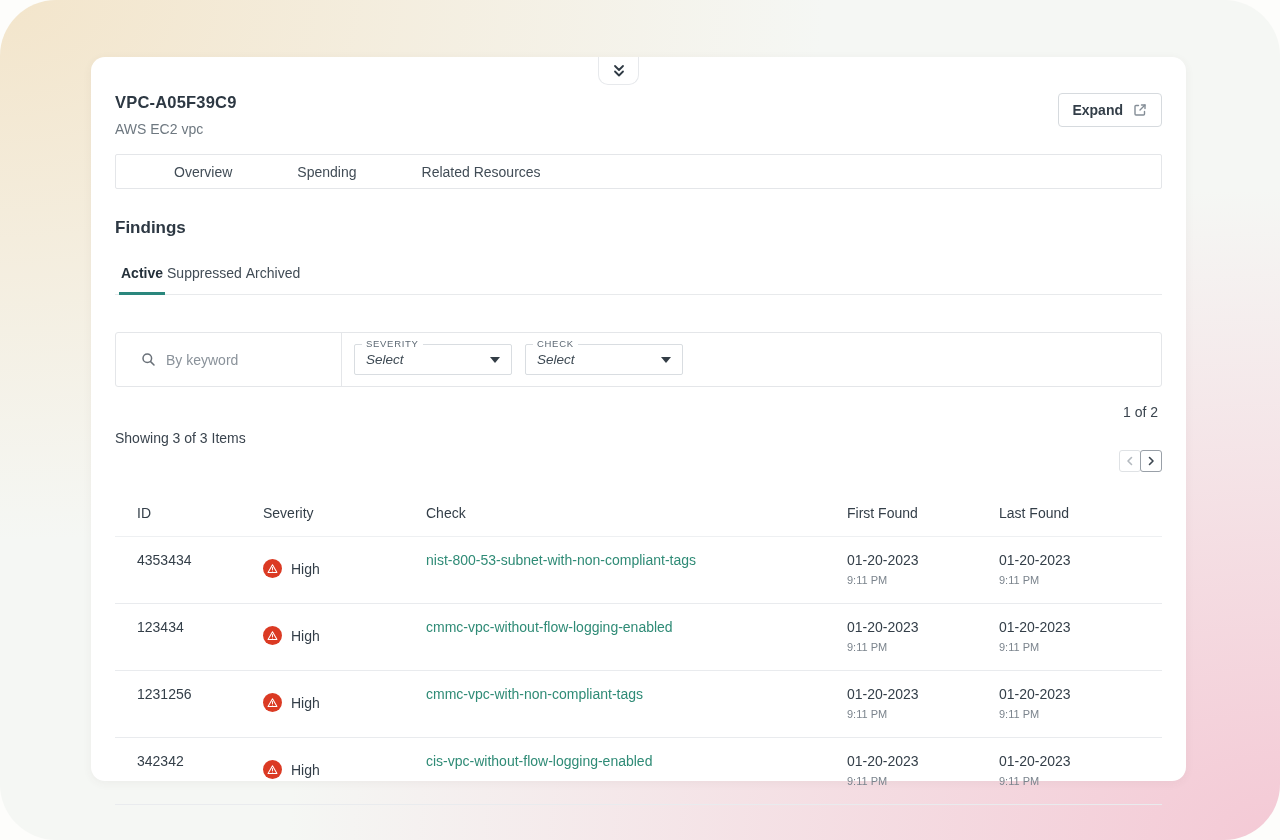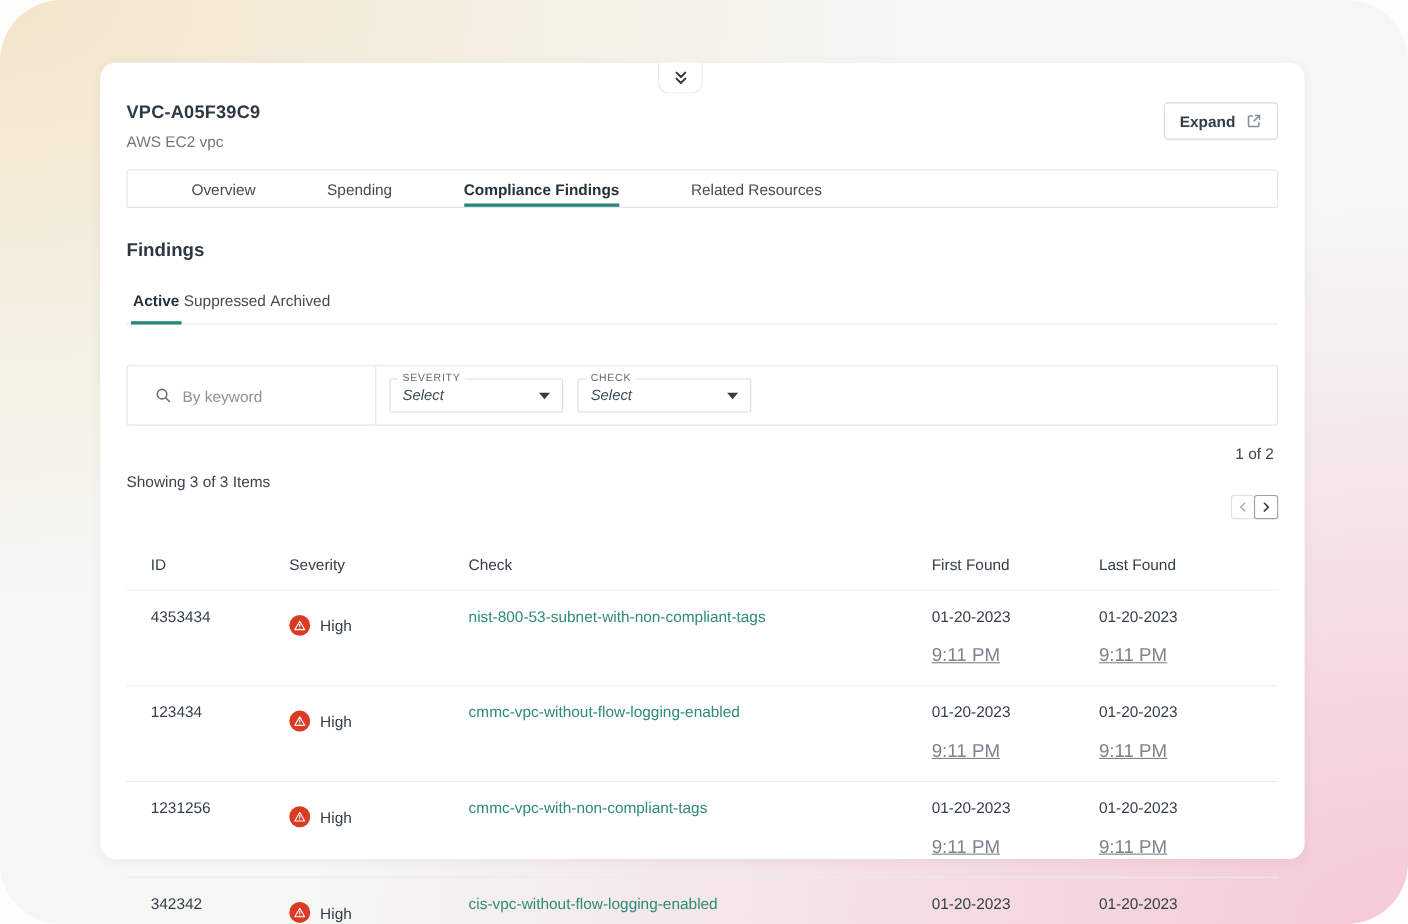--- a/index.html
+++ b/index.html
@@ -150,21 +150,21 @@
   }
   .tbl td.sev-cell { padding-top: 22px; }
   .sev { display: flex; align-items: center; gap: 9px; }
   .sev-badge {
     width: 19px; height: 19px; border-radius: 50%;
     background: #db3a23; display: flex; align-items: center; justify-content: center;
     flex: 0 0 auto;
   }
   .check-link { color: #2f8b76; text-decoration: none; cursor: pointer; }
   .date { font-size: 14px; color: #333e48; }
-  .time { font-size: 17px; color: #7b848d; margin-top: 18px; text-decoration: underline; }
+  .time { font-size: 11px; color: #7b848d; margin-top: 6px; }
 </style>
 </head>
 <body>
 
 <div class="bg"></div>
 
 <div class="card">
 
   <div class="peek-tab">
     <span style="display:flex;">
@@ -188,21 +188,20 @@
           <polyline points="9.5,3 13,3 13,6.5"></polyline>
           <line x1="13" y1="3" x2="8" y2="8"></line>
         </svg>
       </span>
     </button>
   </div>
 
   <div class="tabs-box">
     <div class="tab">Overview</div>
     <div class="tab">Spending</div>
-    <div class="tab active">Compliance Findings</div>
     <div class="tab">Related Resources</div>
   </div>
 
   <div class="findings-heading">Findings</div>
 
   <div class="subtabs">
     <div class="subtab active">Active</div>
     <div class="subtab">Suppressed</div>
     <div class="subtab">Archived</div>
   </div>

